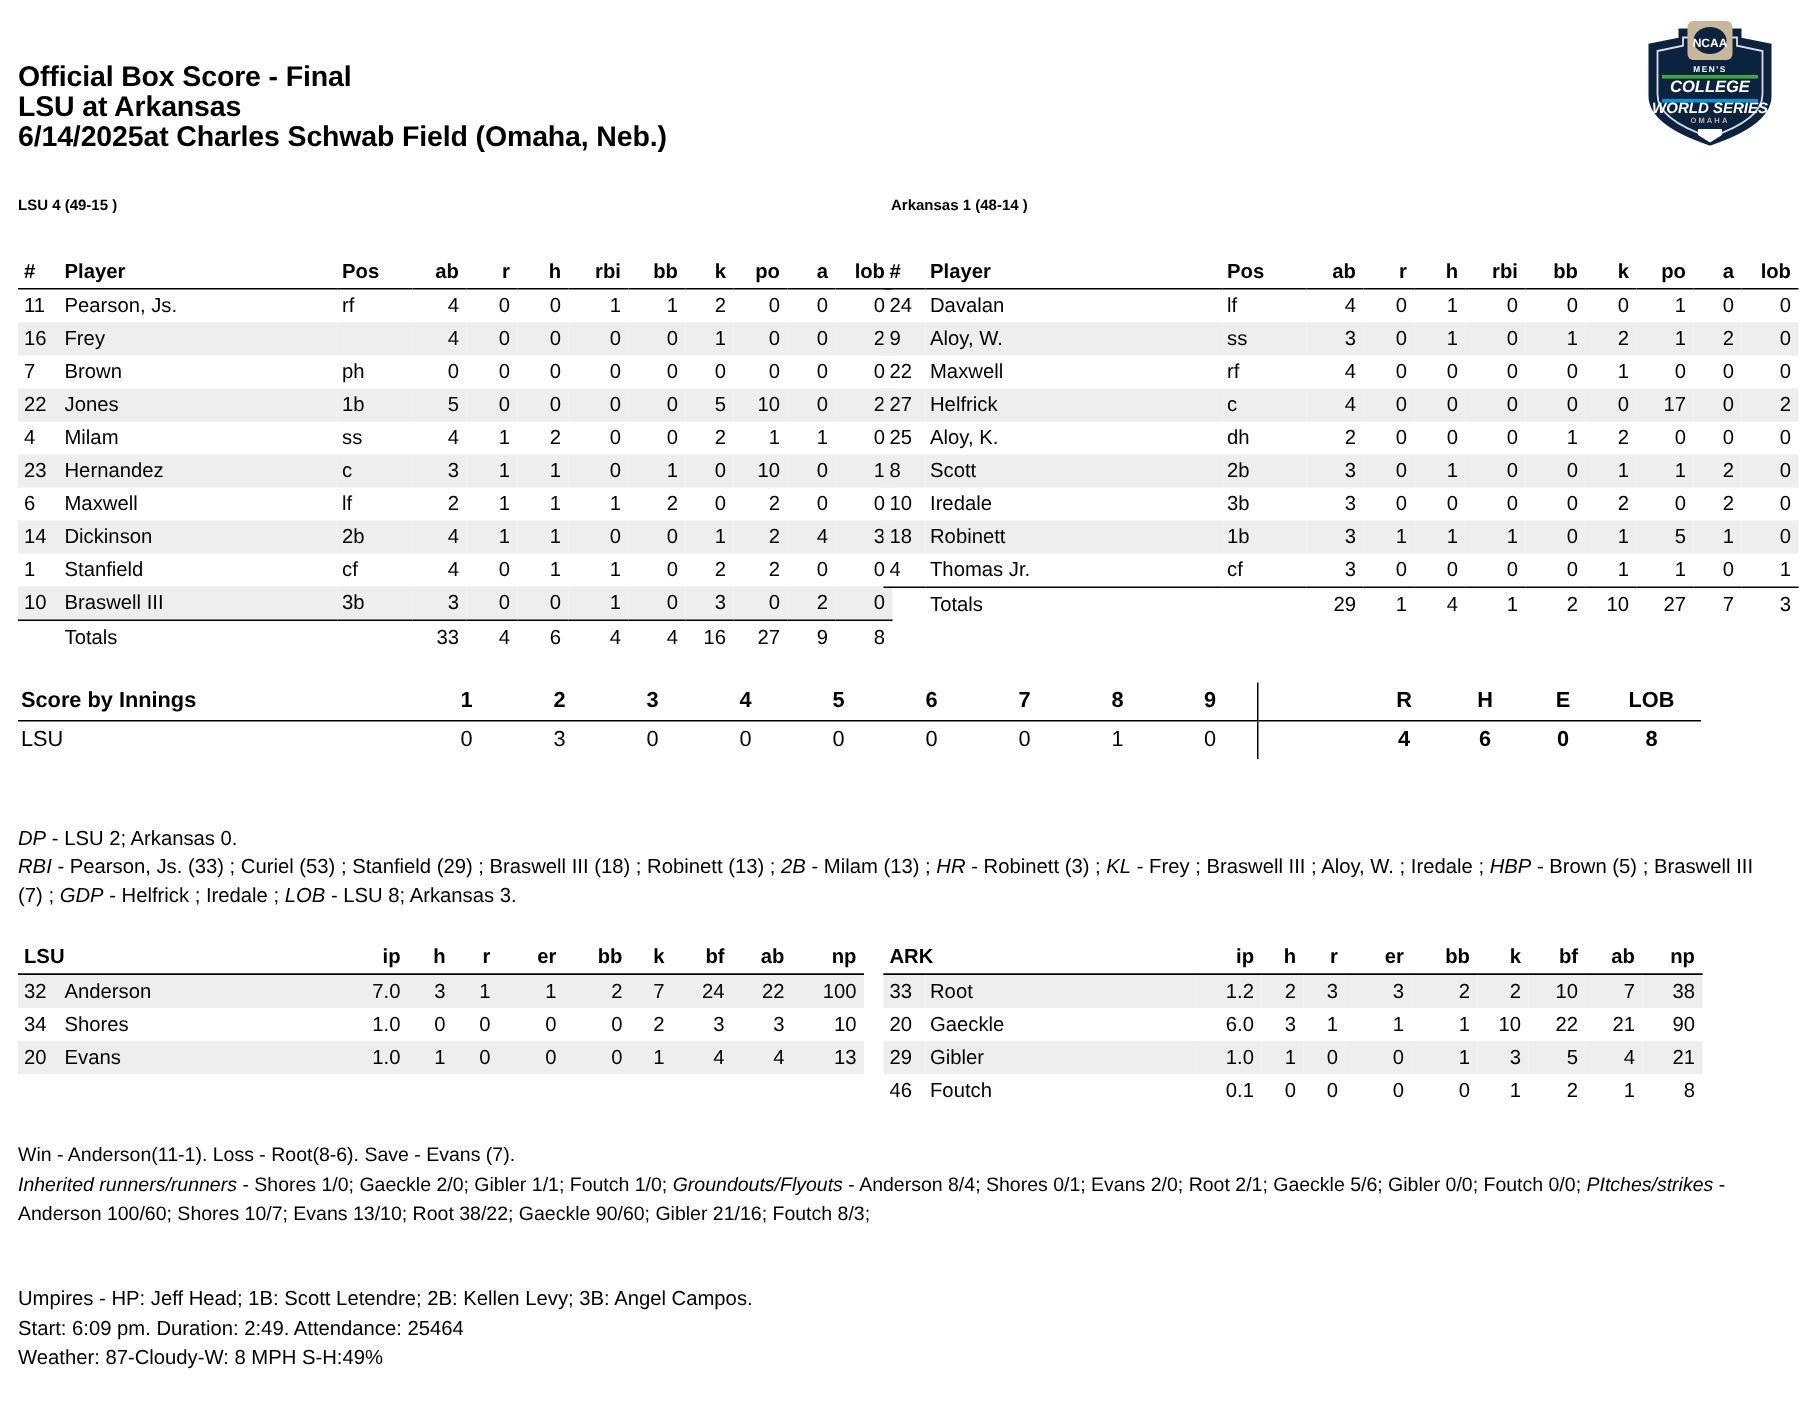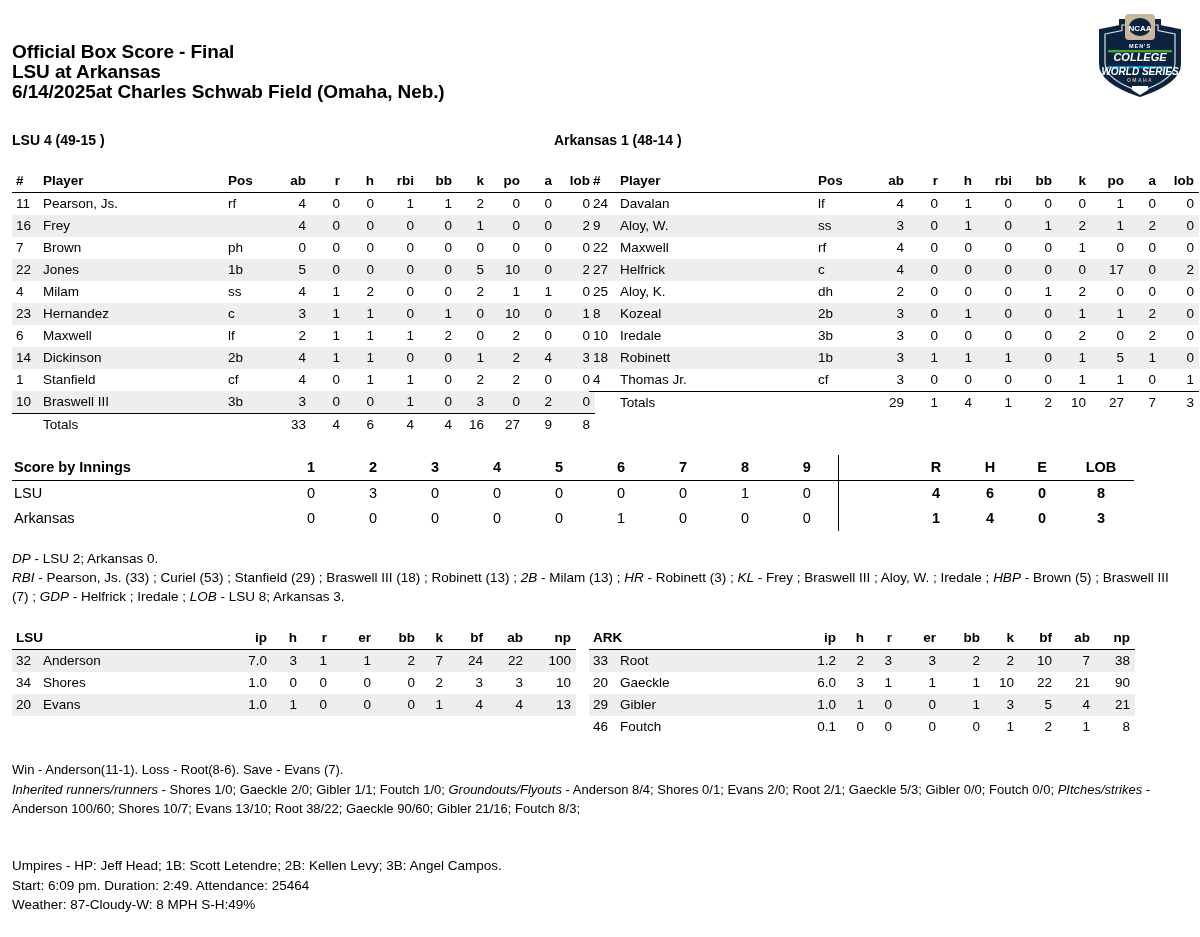--- a/index.html
+++ b/index.html
@@ -17,24 +17,24 @@
   
   .header { position: absolute; left: 12px; top: 42px; }
   .header .line {
     font-size: 19px; font-weight: bold; line-height: 20px;
     letter-spacing: -0.1px; white-space: nowrap;
   }
   .logo-wrap { position: absolute; right: 12px; top: 12px; width: 96px; height: 86px; }
 
   
   .team-head {
-    position: absolute; font-size: 14px; font-weight: bold; white-space: nowrap;
+    position: absolute; font-size: 10px; font-weight: bold; white-space: nowrap;
   }
   #lsu-head { left: 12px; top: 132px; }
-  #ark-head { left: 554px; top: 132px; }
+  #ark-head { left: 594px; top: 132px; }
 
   
   table.box {
     position: absolute;
     border-collapse: collapse;
     font-size: 13.5px;
     table-layout: fixed;
   }
   table.box th, table.box td {
     padding: 0; margin: 0;
@@ -414,21 +414,21 @@
           <td class="num">0</td>
           <td class="num">0</td>
           <td class="num">1</td>
           <td class="num">2</td>
           <td class="num">0</td>
           <td class="num">0</td>
           <td class="num">0</td>
         </tr>
         <tr class="shade">
           <td class="jersey">8</td>
-          <td class="lcol">Kozeal</td>
+          <td class="lcol">Scott</td>
           <td class="lcol">2b</td>
           <td class="num">3</td>
           <td class="num">0</td>
           <td class="num">1</td>
           <td class="num">0</td>
           <td class="num">0</td>
           <td class="num">1</td>
           <td class="num">1</td>
           <td class="num">2</td>
           <td class="num">0</td>
@@ -540,37 +540,20 @@
           <td class="inn" style="font-weight: normal;">0</td>
           <td class="inn" style="font-weight: normal;">0</td>
           <td class="inn" style="font-weight: normal;">1</td>
           <td class="inn" style="font-weight: normal;">0</td>
           <td class="sep"></td>
           <td class="">4</td>
           <td class="">6</td>
           <td class="">0</td>
           <td class="">8</td>
         </tr>
-        <tr>
-          <td class="team-cell" style="font-weight: normal;">Arkansas</td>
-          <td class="inn" style="font-weight: normal;">0</td>
-          <td class="inn" style="font-weight: normal;">0</td>
-          <td class="inn" style="font-weight: normal;">0</td>
-          <td class="inn" style="font-weight: normal;">0</td>
-          <td class="inn" style="font-weight: normal;">0</td>
-          <td class="inn" style="font-weight: normal;">1</td>
-          <td class="inn" style="font-weight: normal;">0</td>
-          <td class="inn" style="font-weight: normal;">0</td>
-          <td class="inn" style="font-weight: normal;">0</td>
-          <td class="sep"></td>
-          <td class="">1</td>
-          <td class="">4</td>
-          <td class="">0</td>
-          <td class="">3</td>
-        </tr>
       </tbody>
   </table>
 
   <div class="notes" id="notes-bat">
     <div>
       <em>DP</em><span> - LSU 2; Arkansas 0.</span>
     </div>
     <div id="bat-notes-rich"><em>RBI</em><span> - Pearson, Js. (33) ; Curiel (53) ; Stanfield (29) ; Braswell III (18) ; Robinett (13) ; </span><em>2B</em><span> - Milam (13) ; </span><em>HR</em><span> - Robinett (3) ; </span><em>KL</em><span> - Frey ; Braswell III ; Aloy, W. ; Iredale ; </span><em>HBP</em><span> - Brown (5) ; Braswell III (7) ; </span><em>GDP</em><span> - Helfrick ; Iredale ; </span><em>LOB</em><span> - LSU 8; Arkansas 3.</span></div>
   </div>
 
@@ -724,21 +707,21 @@
           <td class="num">1</td>
           <td class="num">2</td>
           <td class="num">1</td>
           <td class="num">8</td>
         </tr>
       </tbody>
   </table>
 
   <div class="notes" id="notes-pit">
     <div>Win - Anderson(11-1). Loss - Root(8-6). Save - Evans (7).</div>
-    <div id="pit-notes-3"><em>Inherited runners/runners</em><span> - Shores 1/0; Gaeckle 2/0; Gibler 1/1; Foutch 1/0; </span><em>Groundouts/Flyouts</em><span> - Anderson 8/4; Shores 0/1; Evans 2/0; Root 2/1; Gaeckle 5/3; Gibler 0/0; Foutch 0/0; </span><em>PItches/strikes</em><span> - Anderson 100/60; Shores 10/7; Evans 13/10; Root 38/22; Gaeckle 90/60; Gibler 21/16; Foutch 8/3;</span></div>
+    <div id="pit-notes-3"><em>Inherited runners/runners</em><span> - Shores 1/0; Gaeckle 2/0; Gibler 1/1; Foutch 1/0; </span><em>Groundouts/Flyouts</em><span> - Anderson 8/4; Shores 0/1; Evans 2/0; Root 2/1; Gaeckle 5/6; Gibler 0/0; Foutch 0/0; </span><em>PItches/strikes</em><span> - Anderson 100/60; Shores 10/7; Evans 13/10; Root 38/22; Gaeckle 90/60; Gibler 21/16; Foutch 8/3;</span></div>
   </div>
 
   <div class="notes" id="notes-game">
     <div>Umpires - HP: Jeff Head; 1B: Scott Letendre; 2B: Kellen Levy; 3B: Angel Campos.</div>
     <div>Start: 6:09 pm. Duration: 2:49. Attendance: 25464</div>
     <div>Weather: 87-Cloudy-W: 8 MPH S-H:49%</div>
   </div>
 
 </div>
 

